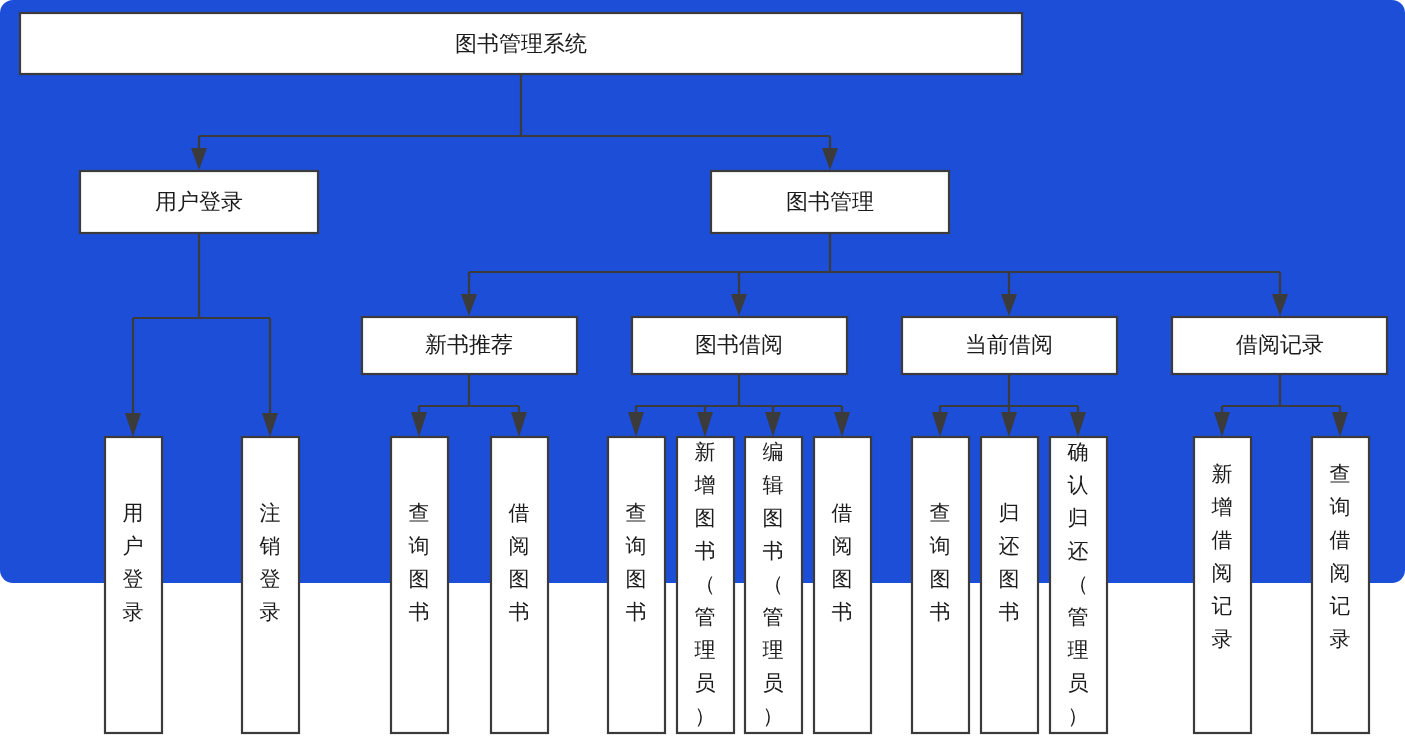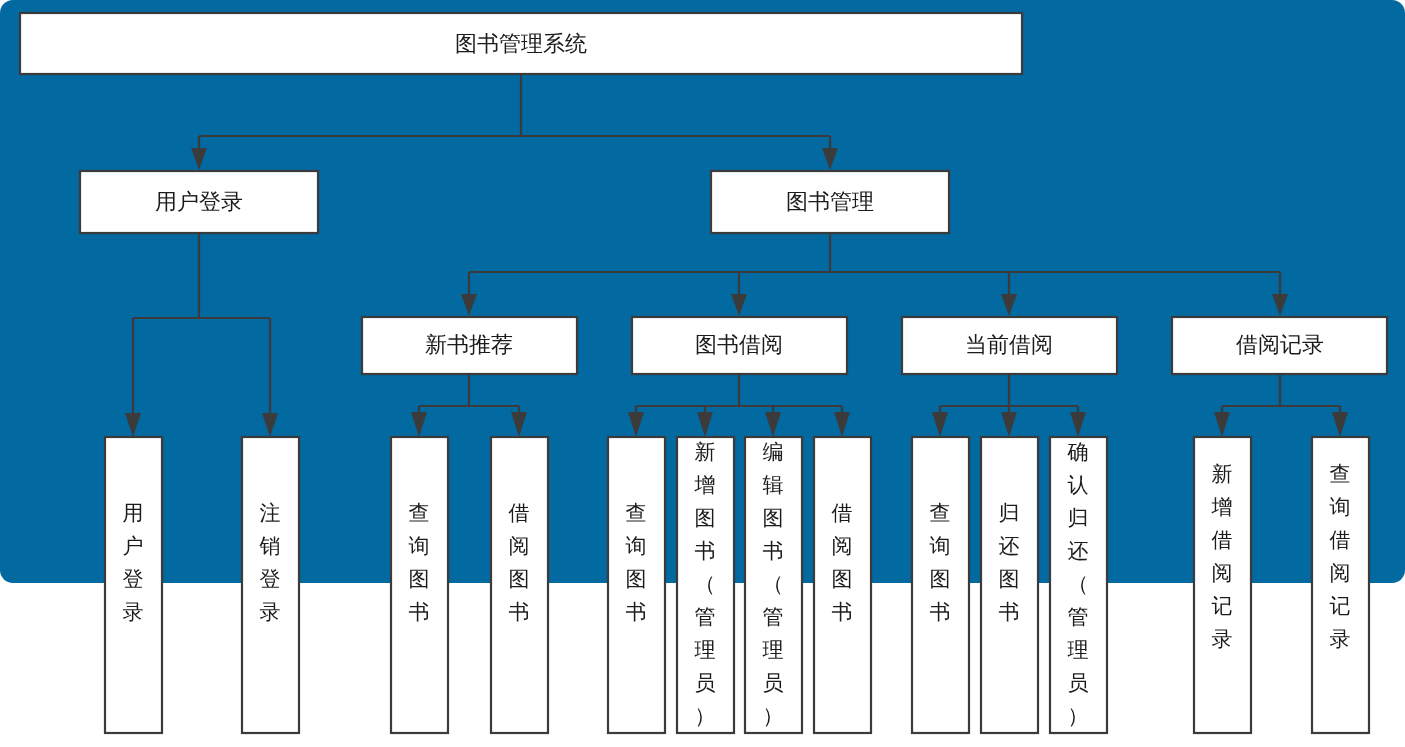--- a/index.html
+++ b/index.html
@@ -10,21 +10,21 @@
   body {
     width: 1405px;
     height: 747px;
     font-family: "Liberation Sans", "DejaVu Sans", sans-serif;
     overflow: hidden;
   }
   #diagram-root {
     position: relative;
     width: 1405px;
     height: 583px;
-    background: #0369a1;
+    background: #1d4ed8;
     border-radius: 13px;
   }
   svg#flow-svg {
     position: absolute;
     left: 0;
     top: 0;
     width: 1405px;
     height: 747px;
     display: block;
   }

